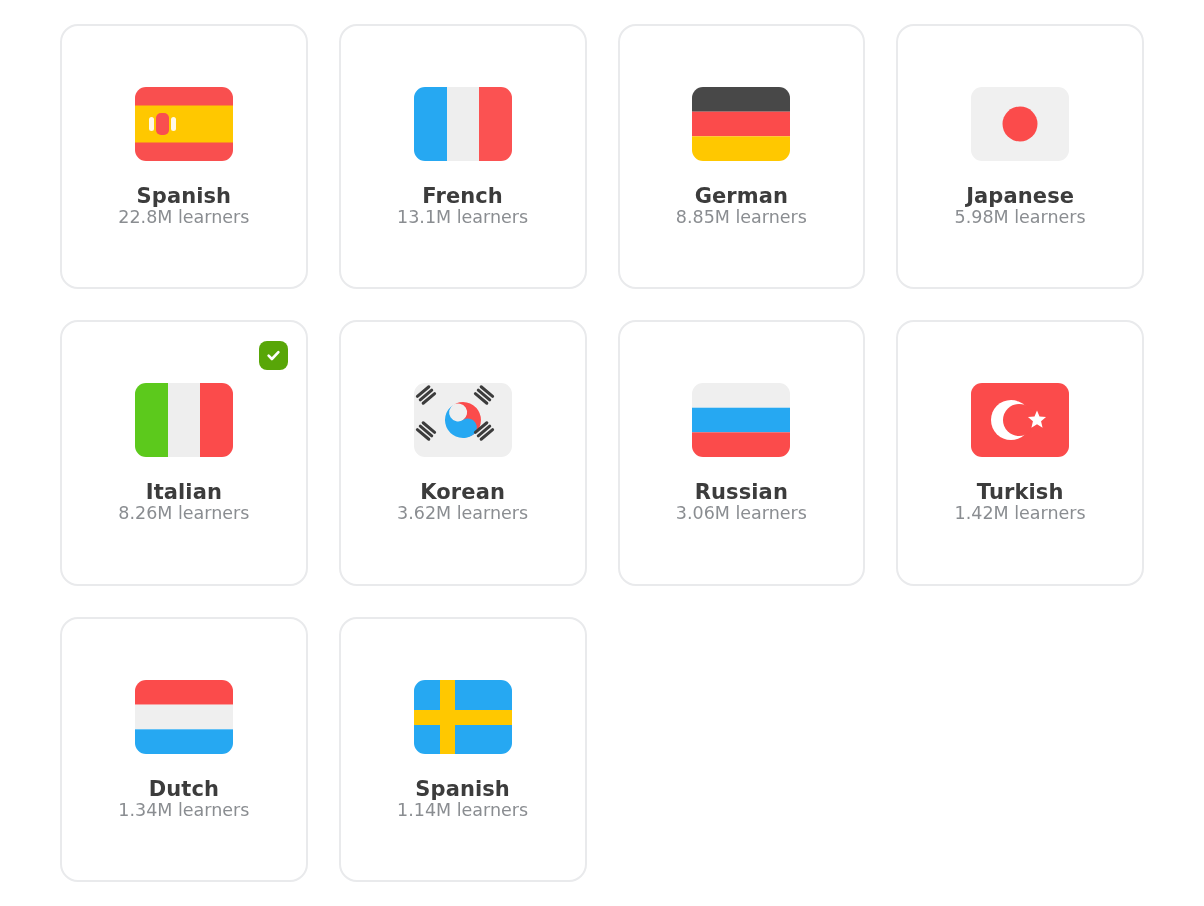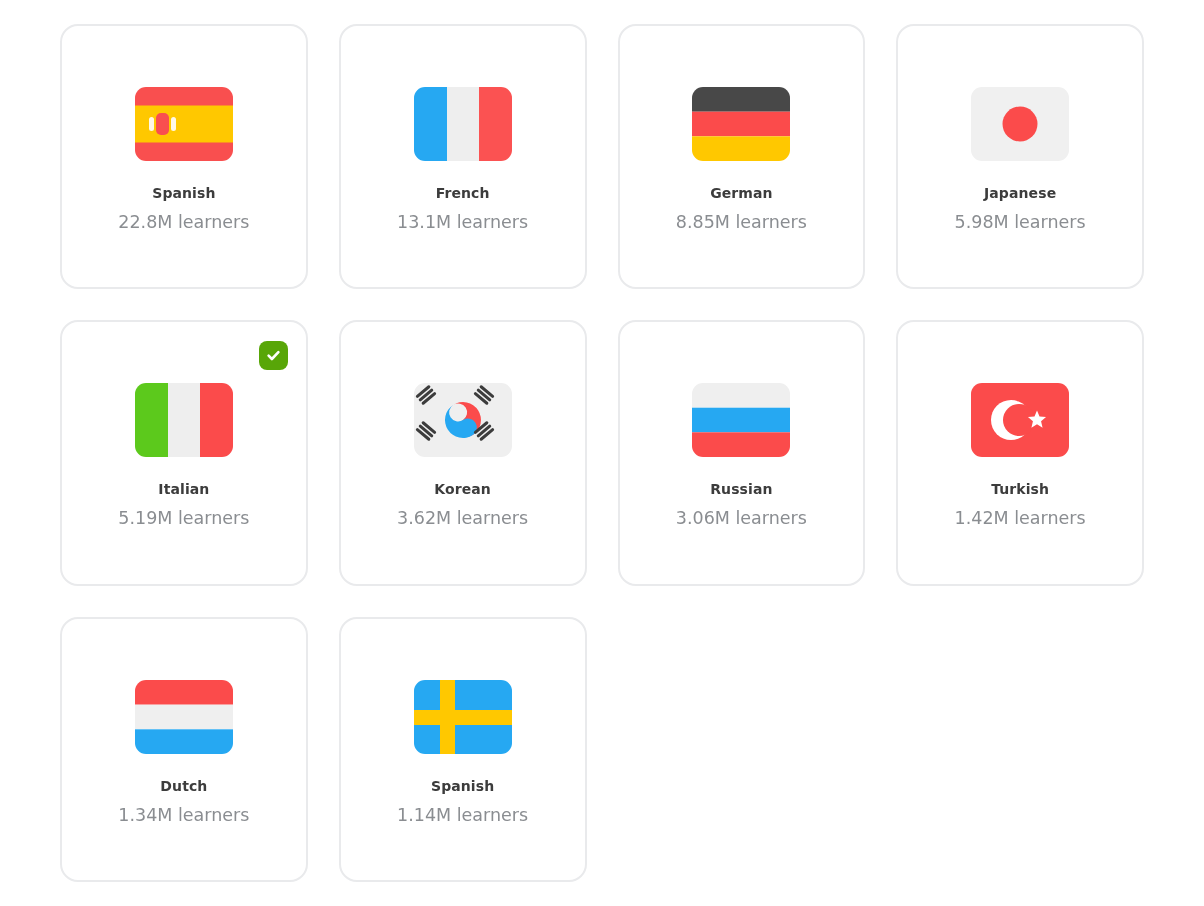--- a/index.html
+++ b/index.html
@@ -49,30 +49,30 @@
   .flag {
     width: 98px;
     height: 74px;
     border-radius: 11px;
     overflow: hidden;
     display: block;
   }
 
   .lang-name {
     margin-top: 25px;
-    font-size: 14px;
+    font-size: 21px;
     font-weight: bold;
     color: #3c3c3c;
     letter-spacing: 0.1px;
     line-height: 1;
     text-align: center;
   }
 
   .lang-learners {
-    margin-top: 14px;
+    margin-top: 2px;
     font-size: 17.5px;
     font-weight: 400;
     color: #8a8d91;
     line-height: 1;
     text-align: center;
   }
 
   .badge {
     position: absolute;
     top: 19px;
@@ -143,21 +143,21 @@
         </svg>
       </div>
       <div class="flag-wrap">
         <div class="flag"><svg viewBox="0 0 98 74" width="98" height="74">
             <rect width="33" height="74" fill="#5cc91c"></rect>
             <rect x="33" width="32" height="74" fill="#eeeeee"></rect>
             <rect x="65" width="33" height="74" fill="#fb4b4b"></rect>
           </svg></div>
       </div>
       <div class="lang-name">Italian</div>
-      <div class="lang-learners">5.19M learners</div>
+      <div class="lang-learners">8.26M learners</div>
     </div>
     <div class="card">
       <div class="flag-wrap">
         <div class="flag"><svg viewBox="0 0 98 74" width="98" height="74">
             <rect width="98" height="74" fill="#efefef"></rect>
             <g transform="rotate(-33 49 37)">
               <path d="M49 19 a18 18 0 0 1 0 36 a9 9 0 0 1 0 -18 a9 9 0 0 0 0 -18 z" fill="#fb4b4b"></path>
               <path d="M49 19 a18 18 0 0 0 0 36 a9 9 0 0 0 0 -18 a9 9 0 0 1 0 -18 z" fill="#26a8f2"></path>
             </g>
             <g transform="translate(12,12) rotate(-40)">

